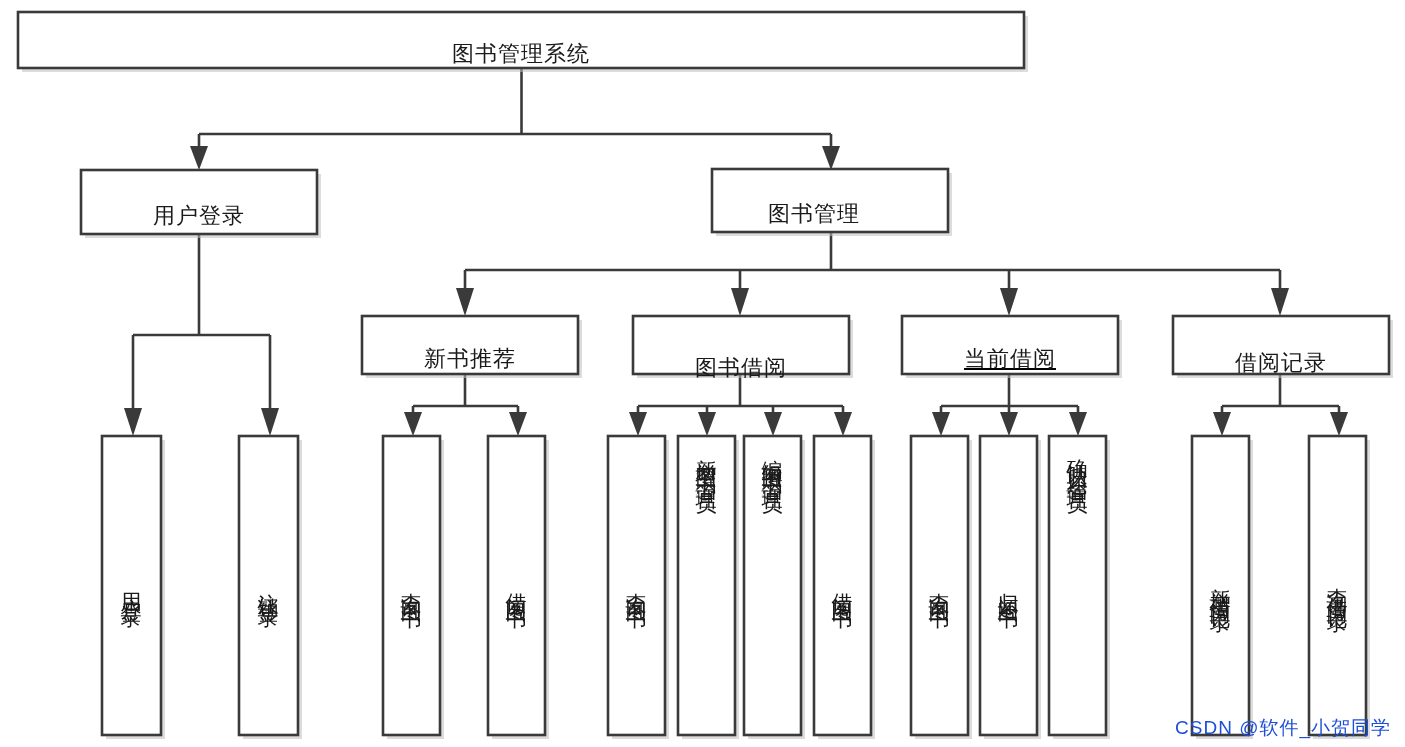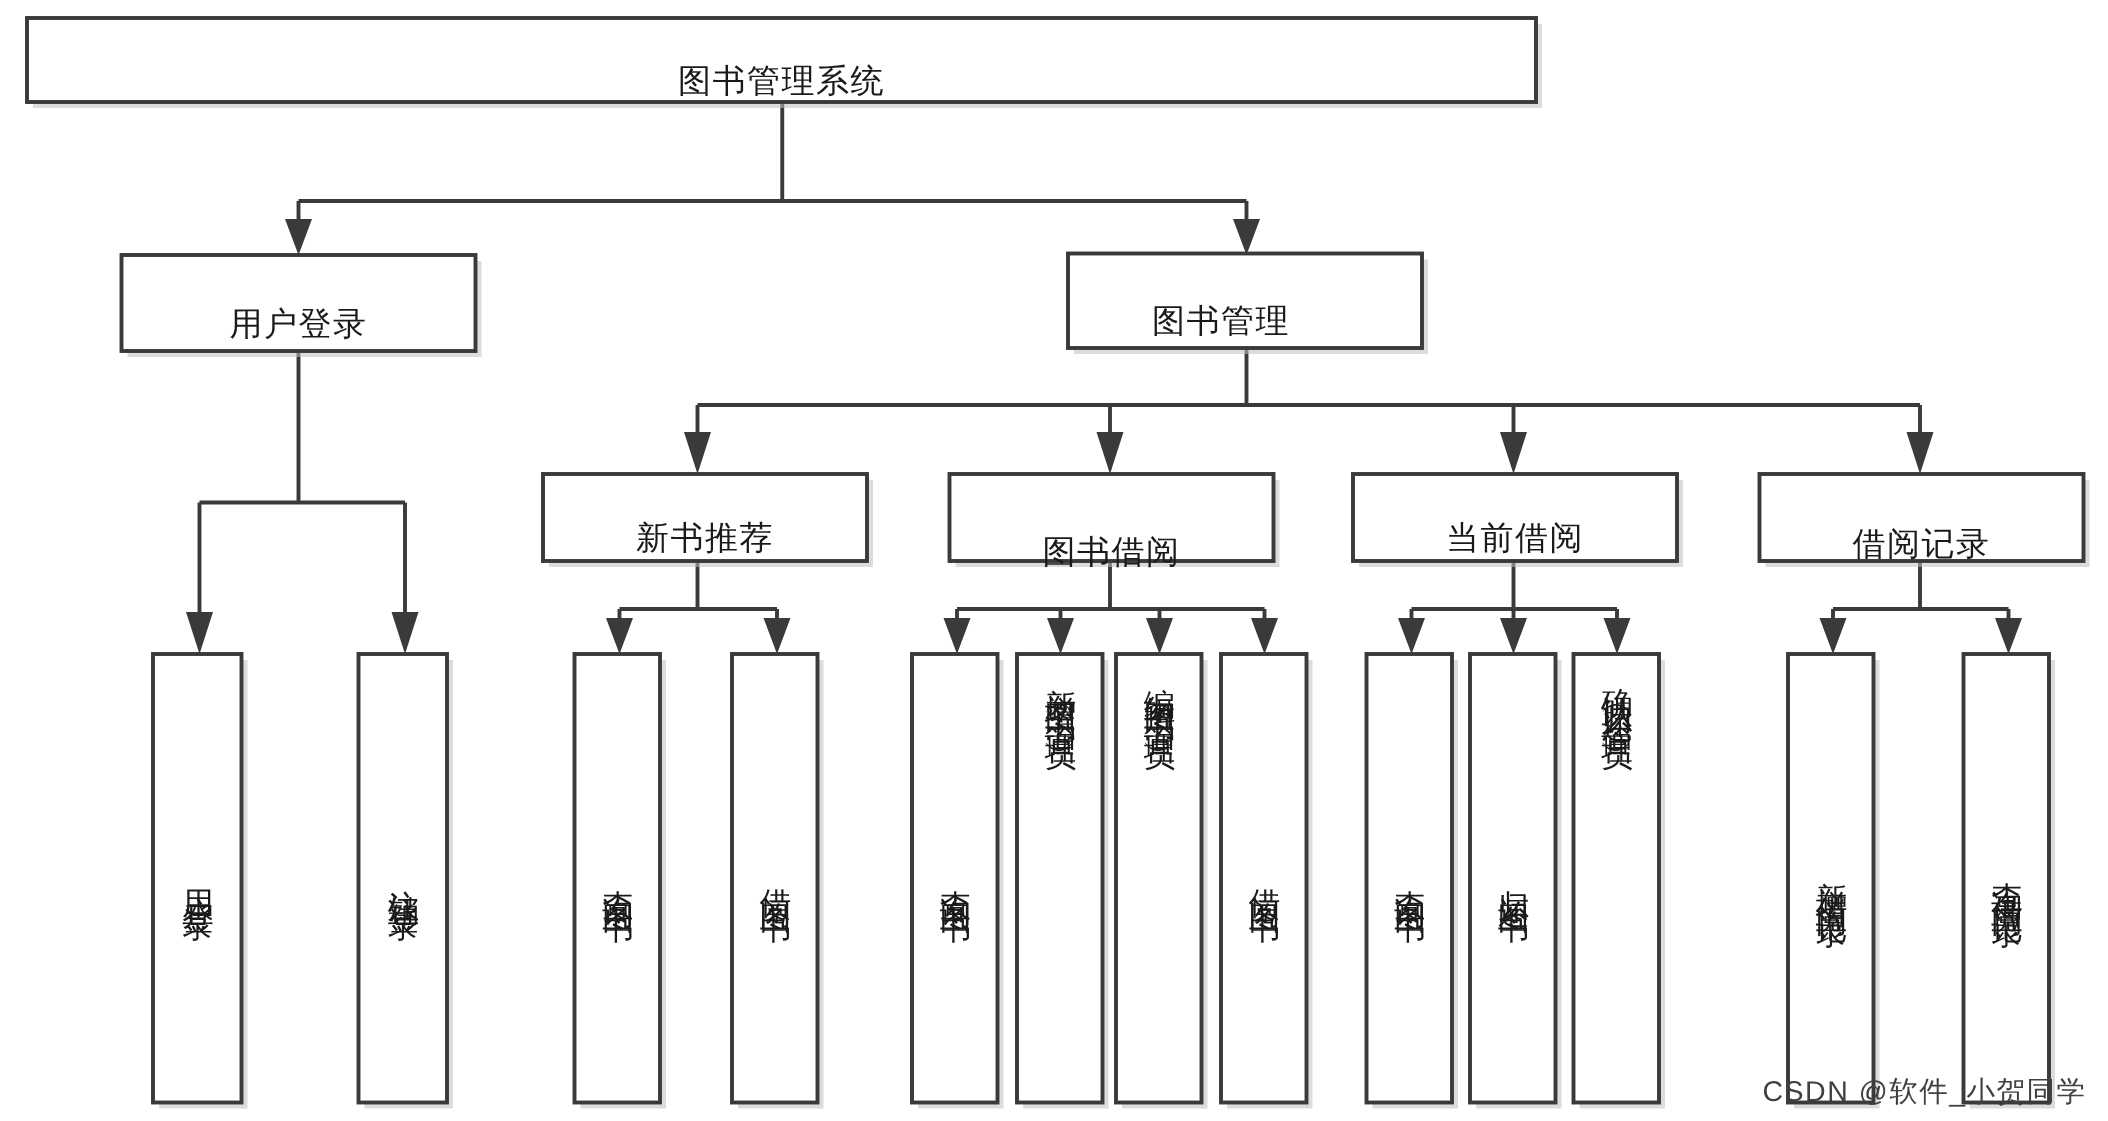--- a/index.html
+++ b/index.html
@@ -80,21 +80,21 @@
     white-space: nowrap;
     letter-spacing: 1px;
     margin-top: 27px;
   }
   #watermark {
     position: absolute;
     right: 14px;
     bottom: 6px;
     font-family: "Liberation Sans", "DejaVu Sans", sans-serif;
     font-size: 19px;
-    color: #404040;
+    color: #1d4ed8;
     letter-spacing: 1px;
     user-select: none;
     pointer-events: none;
   }
 </style>
 </head>
 <body>
 
 <div id="diagram-root">
 
@@ -228,21 +228,21 @@
   <div class="hlabel-wrap" style="left:712px; top:169px; width:204px; height:63px;">
     <span class="hlabel-text">图书管理</span>
   </div>
 
   <div class="hlabel-wrap" style="left:362px; top:316px; width:216px; height:58px;">
     <span class="hlabel-text">新书推荐</span>
   </div>
   <div class="hlabel-wrap" style="left:633px; top:316px; width:216px; height:76px;">
     <span class="hlabel-text">图书借阅</span>
   </div>
-  <div class="hlabel-wrap" style="left:902px; top:316px; width:216px; height:58px;">
+  <div class="hlabel-wrap" style="left:902px; top:316px; width:216px; height:58px;text-decoration:underline;">
     <span class="hlabel-text">当前借阅</span>
   </div>
   <div class="hlabel-wrap" style="left:1173px; top:316px; width:216px; height:66px;">
     <span class="hlabel-text">借阅记录</span>
   </div>
 
   <div class="vlabel-wrap center" style="left:102px; top:436px; width:59px; height:299px;">
     <span class="vlabel-text">用户登录</span>
   </div>
   <div class="vlabel-wrap center" style="left:239px; top:436px; width:59px; height:299px;">

